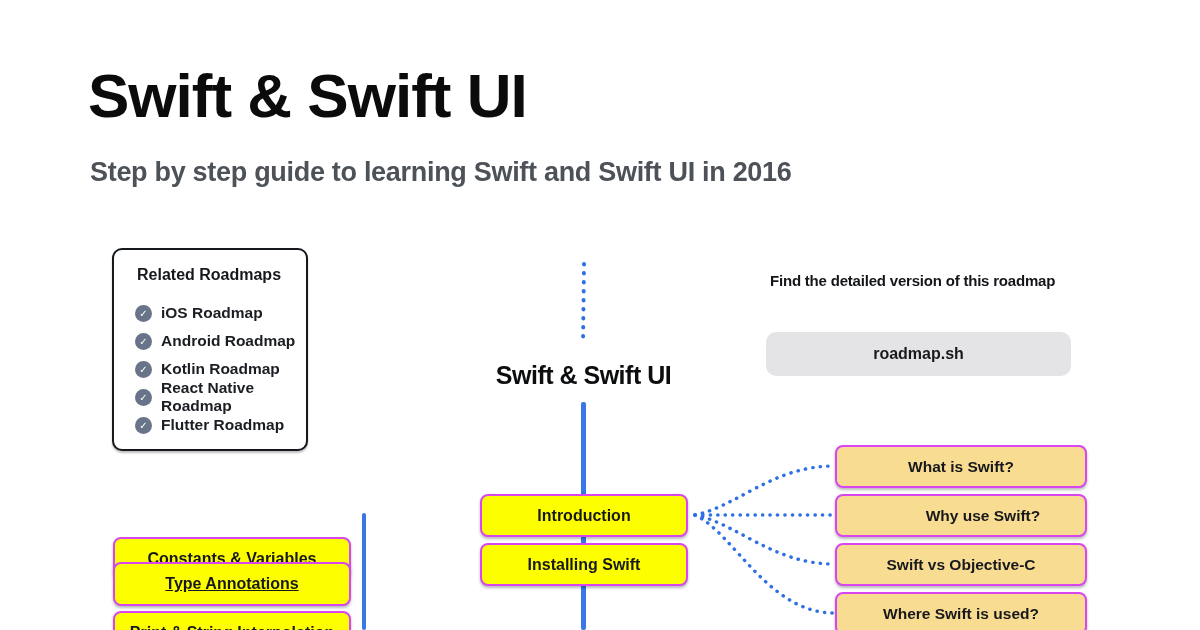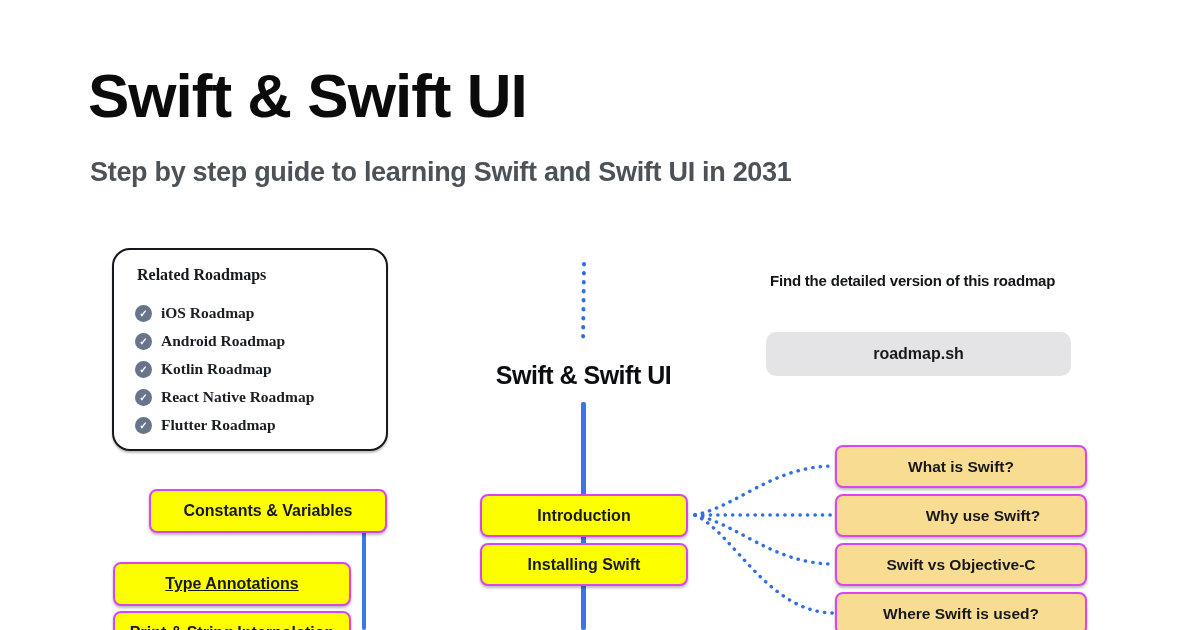--- a/index.html
+++ b/index.html
@@ -6,23 +6,23 @@
   html,body { background:#ffffff; }
   body { font-family:"Liberation Sans","DejaVu Sans",sans-serif; }
   .canvas { position:relative; width:1200px; height:630px; background:#ffffff; overflow:hidden; }
 
   .page-title { position:absolute; left:88px; top:60px; font-size:62px; font-weight:700;
                 color:#0b0b0b; letter-spacing:-1px; }
   .page-subtitle { position:absolute; left:90px; top:157px; font-size:27px; font-weight:700;
                    color:#4c5258; letter-spacing:-0.3px; }
 
   
-  .related-box { position:absolute; left:112px; top:248px; width:276px; height:203px;
-                 background:#ffffff; border:2px solid #15181d; border-radius:18px;
-                 box-shadow:0 2px 2px rgba(0,0,0,0.25); z-index:3;font-family:Liberation Serif, serif; }
+  .related-box { position:absolute; left:112px; top:248px; width:196px; height:203px;
+                 background:#ffffff; border:2px solid #15181d; border-radius:10px;
+                 box-shadow:0 2px 2px rgba(0,0,0,0.25); z-index:3; }
   .related-title { padding:16px 0 0 23px; font-size:16px; font-weight:700; color:#15181d; }
   .related-list { list-style:none; margin-top:15px; }
   .related-item { display:flex; align-items:center; gap:9px; padding-left:21px; height:28px;
                   font-size:15.5px; font-weight:700; color:#1a1d22; cursor:pointer; }
   .check-icon { flex:0 0 auto; width:17px; height:17px; border-radius:50%; background:#68748a;
                 color:#ffffff; font-size:10px; line-height:17px; text-align:center; font-weight:700; }
 
   
   .rail { position:absolute; background:#3a76e6; border-radius:2px; }
   .rail-left { left:362px; top:513px; width:4px; height:117px; }
@@ -49,21 +49,21 @@
                  background:#e4e4e6; border-radius:10px; display:flex; align-items:center;
                  justify-content:center; font-size:16px; font-weight:700; color:#17191d;
                  cursor:pointer; }
 </style>
 </head>
 <body>
 
 <div class="canvas">
 
   <div class="page-title">Swift &amp; Swift UI</div>
-  <div class="page-subtitle">Step by step guide to learning Swift and Swift UI in 2031</div>
+  <div class="page-subtitle">Step by step guide to learning Swift and Swift UI in 2016</div>
 
   <section class="related-box">
     <div class="related-title">Related Roadmaps</div>
     <ul class="related-list">
       <li class="related-item">
         <span class="check-icon">✓</span>
         <span>iOS Roadmap</span>
       </li>
       <li class="related-item">
         <span class="check-icon">✓</span>
@@ -90,21 +90,21 @@
   <svg class="connector" style="left:574px; top:258px;" width="20" height="90" viewBox="0 0 20 90">
     <line x1="10" y1="6" x2="9" y2="84" stroke="#2f6fe4" stroke-width="4" stroke-linecap="round" stroke-dasharray="0.4 8.6" fill="none"></line>
   </svg>
   <div class="center-label">Swift &amp; Swift UI</div>
   <div class="rail rail-center"></div>
 
   <div class="node node-center" style="top:494px;">Introduction</div>
   <div class="node node-center" style="top:543px;">Installing Swift</div>
 
   <div class="rail rail-left"></div>
-  <div class="node node-yellow" style="top:489px;margin-left:36px;">Constants &amp; Variables</div>
+  <div class="node node-yellow" style="top:537px;">Constants &amp; Variables</div>
   <div class="node node-yellow" style="top:562px;text-decoration:underline;">Type Annotations</div>
   <div class="node node-yellow" style="top:611px;">Print &amp; String Interpolation</div>
 
   <svg class="connector" style="left:688px; top:440px;" width="150" height="190" viewBox="0 0 150 190">
     <g stroke="#2f6fe4" stroke-width="3.4" stroke-linecap="round" fill="none" stroke-dasharray="0.3 7.2">
       <path d="M 7 75 C 50 66 85 26 146 26"></path>
       <path d="M 7 75 C 55 75 95 75 146 75"></path>
       <path d="M 7 75 C 50 84 85 124 146 124"></path>
       <path d="M 7 75 C 45 92 80 173 146 173"></path>
     </g>

